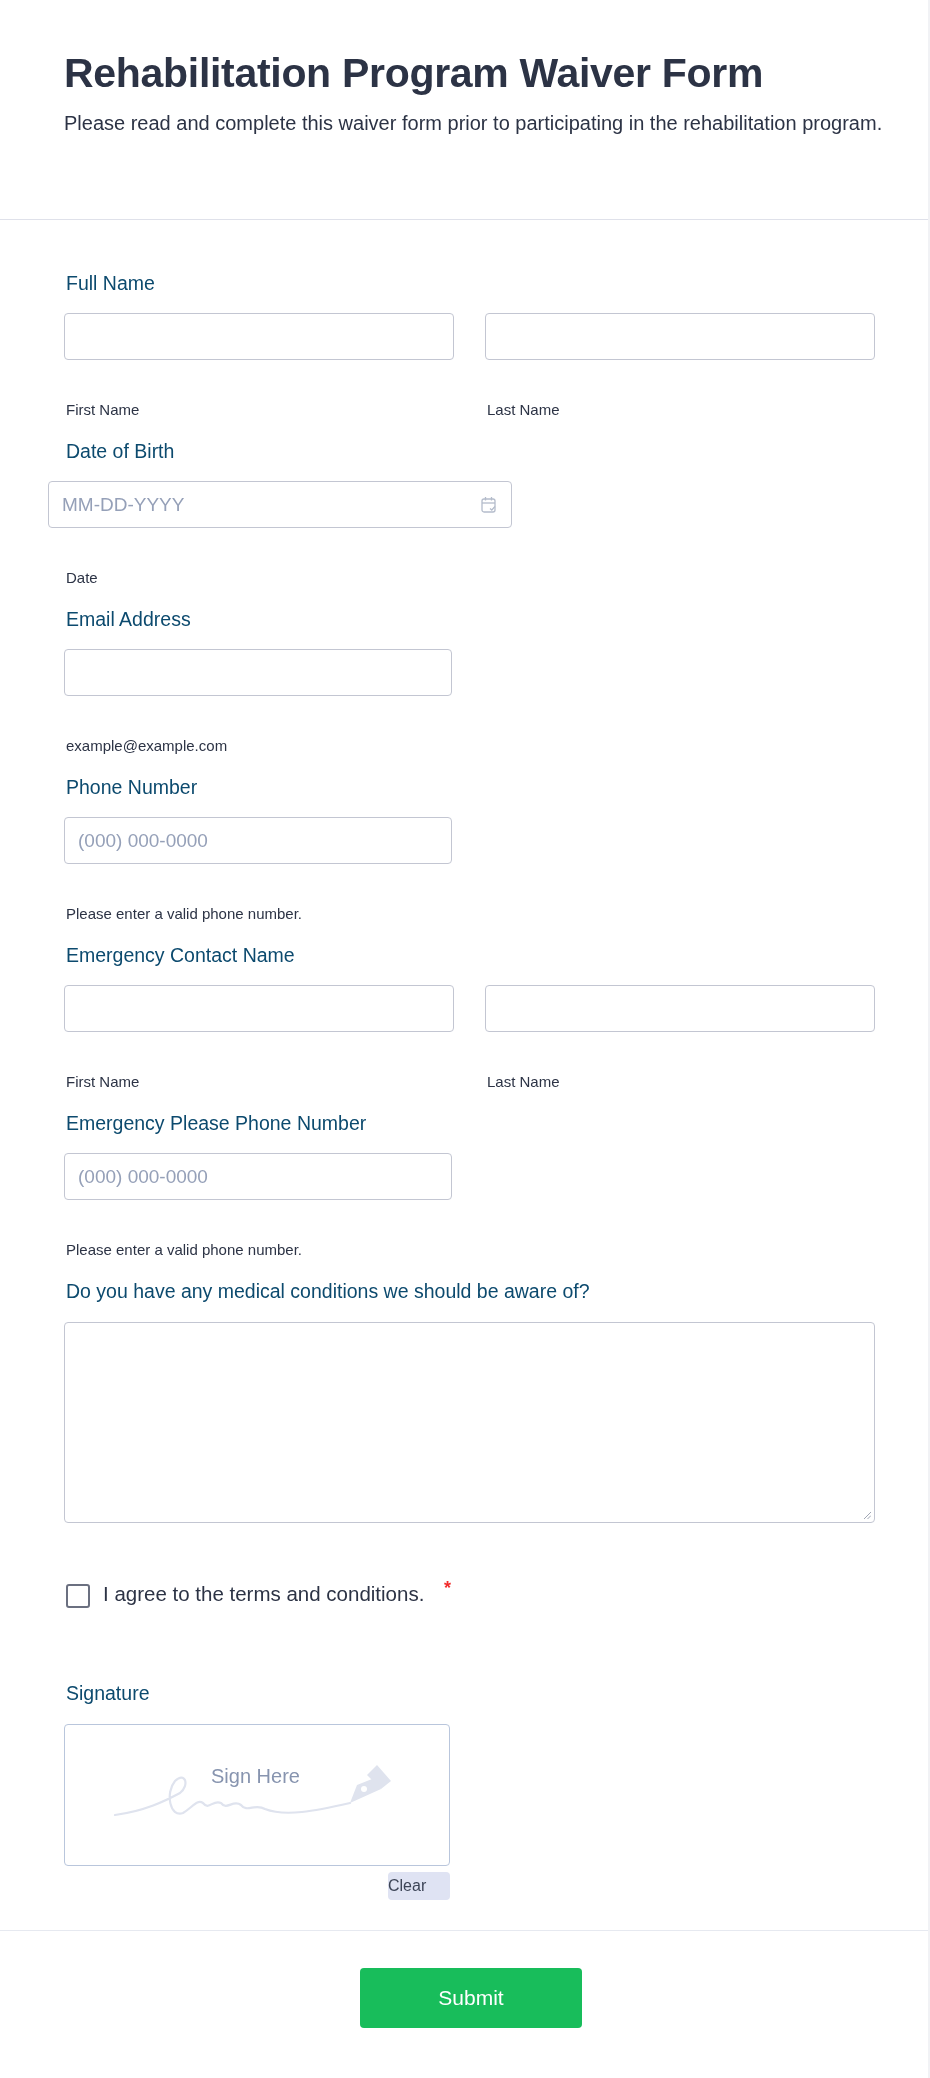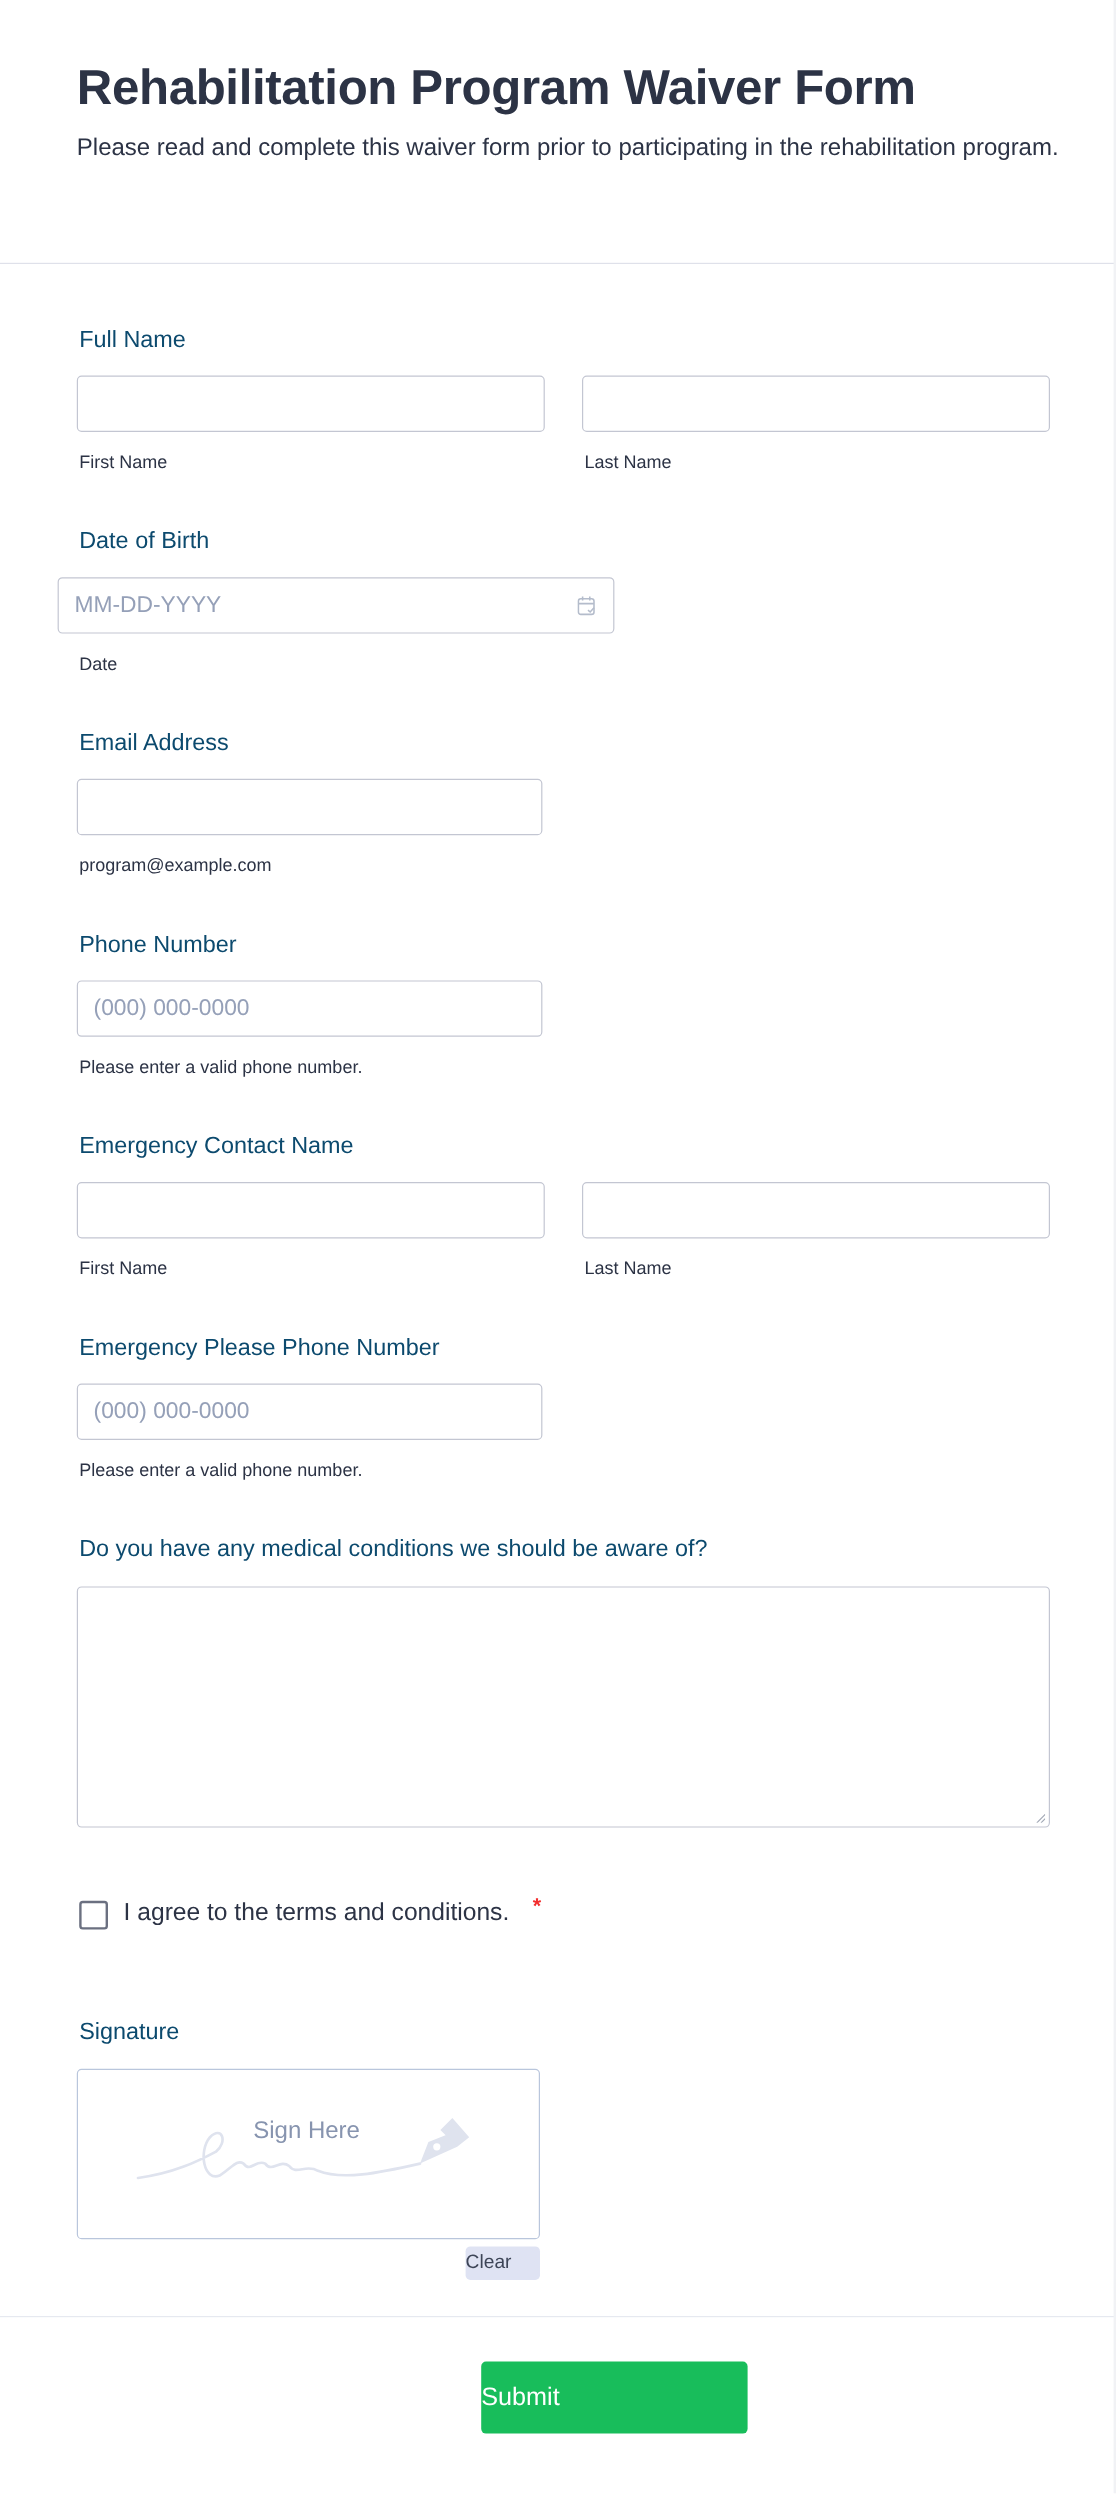--- a/index.html
+++ b/index.html
@@ -1,34 +1,34 @@
 <!DOCTYPE html>
 <html><head>
 <meta charset="utf-8">
 <style>
   html, body { margin:0; padding:0; }
   body { width:930px; height:2078px; background:#fff; font-family:"Liberation Sans", sans-serif; color:#2c3345; position:relative; overflow:hidden; }
   .header { position:absolute; left:0; top:0; width:930px; height:219px; border-bottom:1.5px solid #dfe1ea; }
   .title { position:absolute; left:64px; top:50px; font-size:41px; font-weight:bold; color:#2c3345; letter-spacing:-0.3px; margin:0; }
   .subtitle { position:absolute; left:64px; top:107px; width:820px; font-size:20px; line-height:32px; color:#2c3345; }
   .lbl { position:absolute; left:66px; font-size:19.5px; color:#0c4a6e; }
-  .sub { position:absolute; font-size:15px; color:#2c3345; }
+  .sub { position:absolute; font-size:15px; color:#2c3345;margin-top:24px; }
   .inp { position:absolute; height:47px; border:1.5px solid #c3c6d2; border-radius:4px; background:#fff; box-sizing:border-box; }
   .ph { position:absolute; left:13px; top:12px; font-size:19px; color:#95a0b8; }
   .cal { position:absolute; right:14px; top:14px; width:16px; height:18px; }
   .ta { position:absolute; left:64px; top:1322px; width:811px; height:201px; border:1.5px solid #c3c6d2; border-radius:4px; box-sizing:border-box; }
   .grip { position:absolute; right:3px; bottom:3px; width:8px; height:8px; }
   .chk { position:absolute; left:66px; top:1584px; width:24px; height:24px; border:2px solid #6b7080; border-radius:3px; box-sizing:border-box; background:#fff; }
   .chk-lbl { position:absolute; left:103px; top:1582px; font-size:20.5px; color:#2c3345; }
   .req { position:absolute; left:444px; top:1578px; color:#f22d2d; font-size:18px; font-weight:bold; }
   .sig { position:absolute; left:64px; top:1724px; width:386px; height:142px; border:1.5px solid #b9c6dc; border-radius:4px; box-sizing:border-box; }
   .sig-txt { position:absolute; left:146px; top:40px; font-size:20px; color:#8794af; }
   .clear { position:absolute; left:388px; top:1872px; width:62px; height:28px; background:#dfe3f3; border-radius:4px; font-size:16px; color:#3d4557; text-align:left; line-height:28px; }
   .footer { position:absolute; left:0; top:1930px; width:930px; height:148px; border-top:1.5px solid #e6e9f0; }
-  .submit { position:absolute; left:360px; top:1968px; width:222px; height:60px; background:#18bd5b; border-radius:4px; color:#fff; font-size:21px; line-height:60px;margin-left:41px; }
+  .submit { position:absolute; left:360px; top:1968px; width:222px; height:60px; background:#18bd5b; border-radius:4px; color:#fff; font-size:21px; text-align:center; line-height:60px; }
   .rscroll { position:absolute; right:0; top:0; width:2px; height:2078px; background:#f1f2f5; }
 </style>
 </head>
 <body>
 
 <div class="header">
   <h1 class="title">Rehabilitation Program Waiver Form</h1>
   <div class="subtitle">Please read and complete this waiver form prior to participating in the rehabilitation program.</div>
 </div>
 
@@ -46,21 +46,21 @@
     <line x1="1" y1="7" x2="14" y2="7" stroke="#b4bccb" stroke-width="1.3"></line>
     <line x1="4.5" y1="1" x2="4.5" y2="4.5" stroke="#b4bccb" stroke-width="1.3"></line>
     <line x1="10.5" y1="1" x2="10.5" y2="4.5" stroke="#b4bccb" stroke-width="1.3"></line>
     <polyline points="9,12.5 10.8,14 14,10.5" fill="none" stroke="#b4bccb" stroke-width="1.3"></polyline>
   </svg>
 </div>
 <div class="sub" style="left:66px;top:545px">Date</div>
 
 <div class="lbl" style="top:608px">Email Address</div>
 <div class="inp" style="left:64px;top:649px;width:388px"></div>
-<div class="sub" style="left:66px;top:713px">program@example.com</div>
+<div class="sub" style="left:66px;top:713px">example@example.com</div>
 
 <div class="lbl" style="top:776px">Phone Number</div>
 <div class="inp" style="left:64px;top:817px;width:388px">
   <span class="ph">(000) 000-0000</span>
 </div>
 <div class="sub" style="left:66px;top:881px">Please enter a valid phone number.</div>
 
 <div class="lbl" style="top:944px">Emergency Contact Name</div>
 <div class="inp" style="left:64px;top:985px;width:390px"></div>
 <div class="inp" style="left:485px;top:985px;width:390px"></div>

